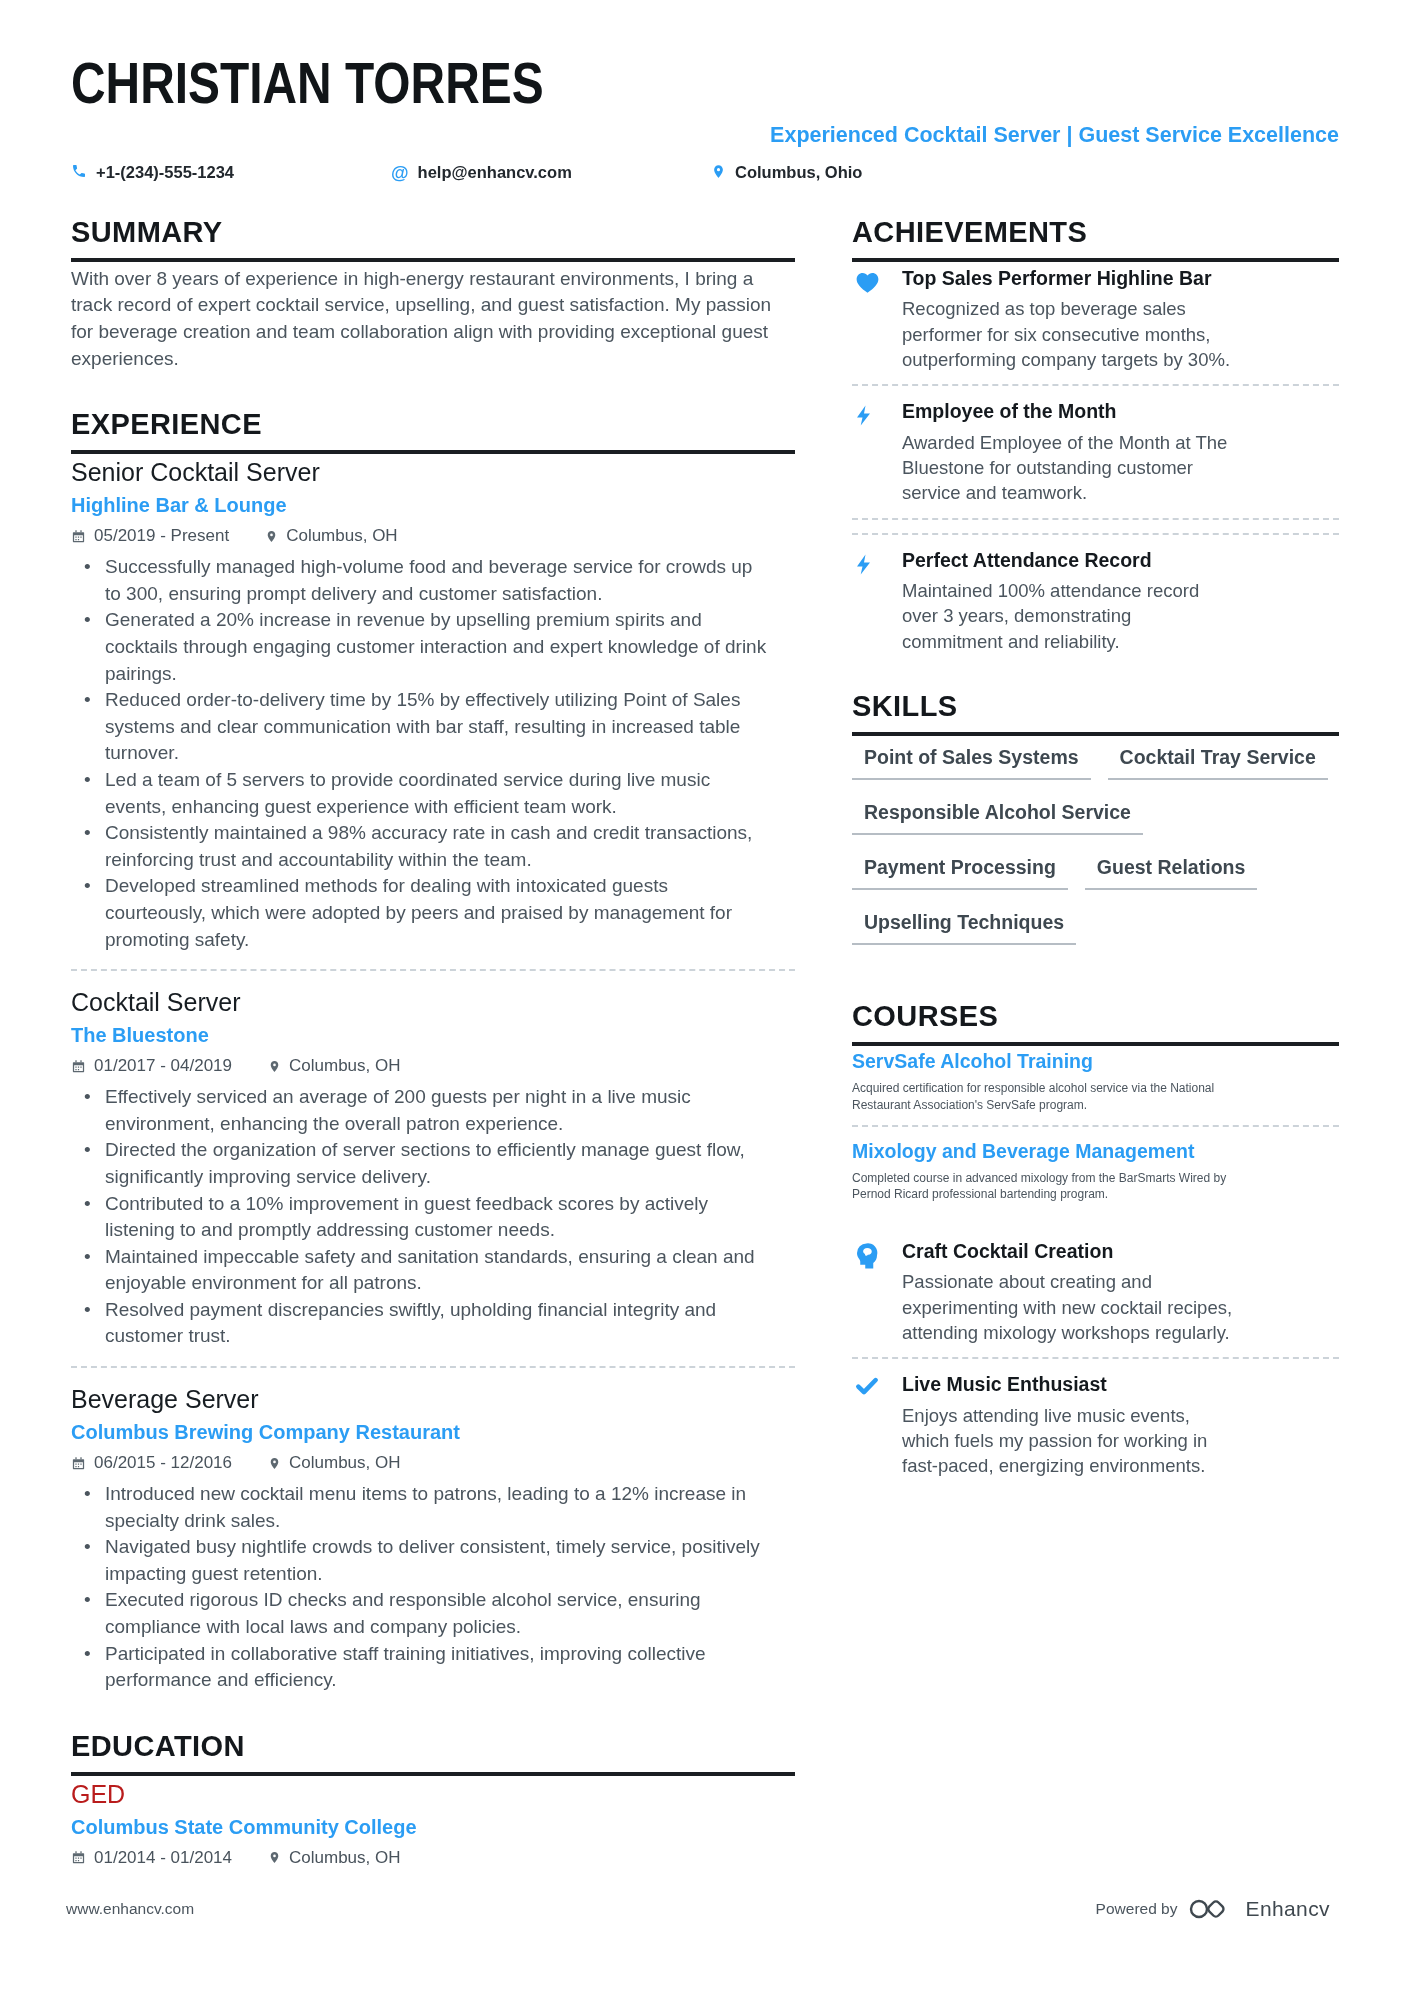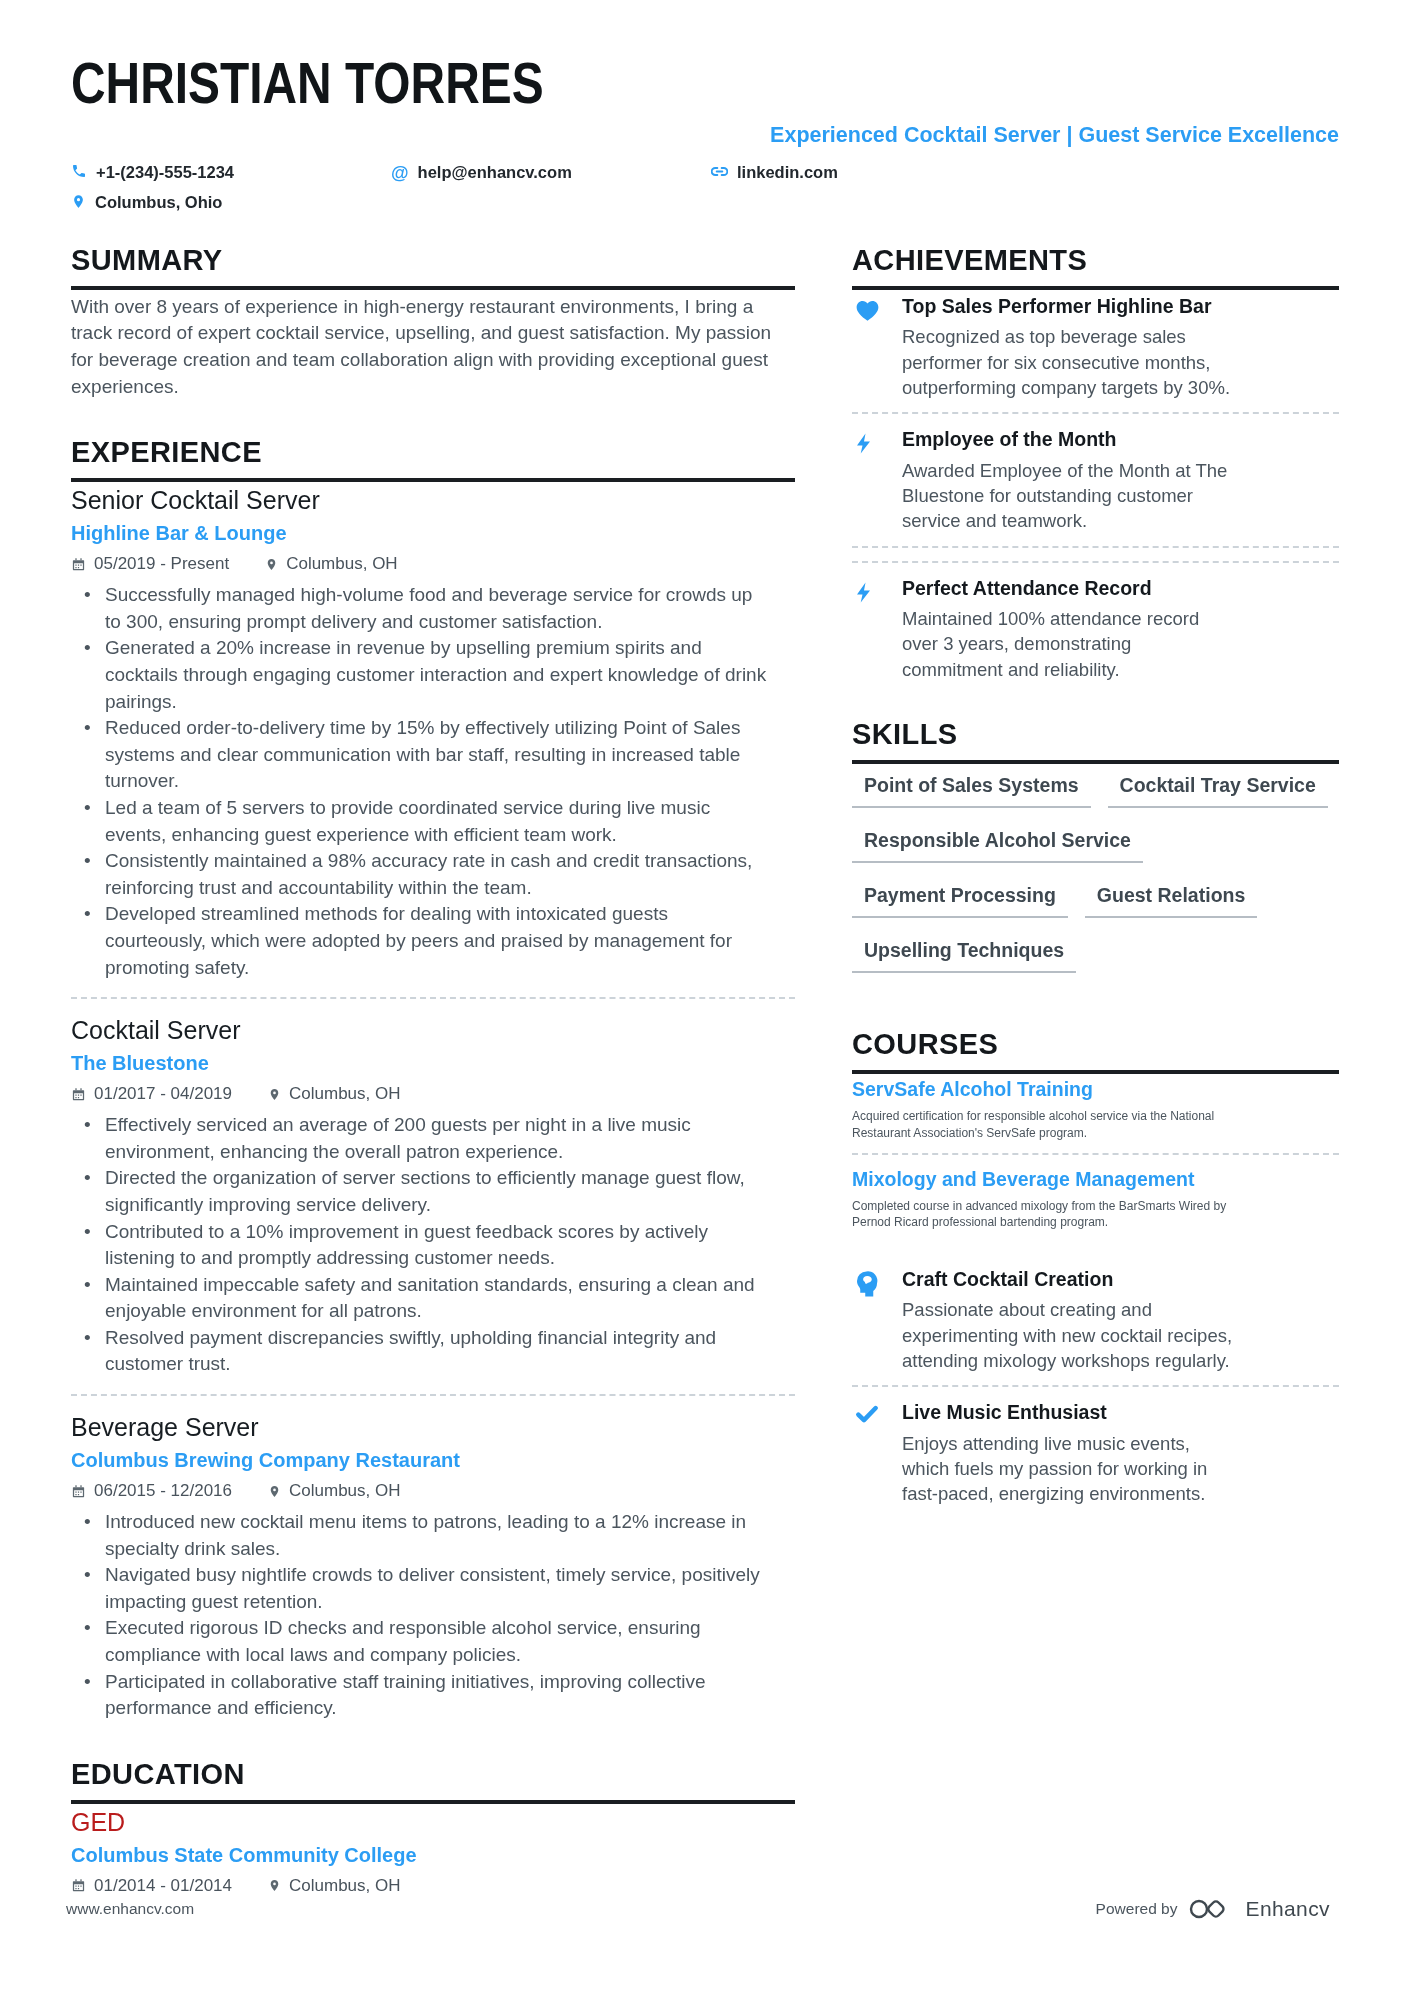--- a/index.html
+++ b/index.html
@@ -90,30 +90,20 @@
         <span class="ic">
           <svg width="16" height="16" viewBox="0 0 24 24" fill="#2b9df4">
               <path d="M6.6 10.8c1.4 2.8 3.8 5.1 6.6 6.6l2.2-2.2c.3-.3.7-.4 1-.2 1.1.4 2.3.6 3.6.6.6 0 1 .4 1 1V20c0 .6-.4 1-1 1C10.6 21 3 13.4 3 4c0-.6.4-1 1-1h3.5c.6 0 1 .4 1 1 0 1.2.2 2.4.6 3.6.1.3 0 .7-.2 1l-2.3 2.2z"></path>
             </svg>
         </span>
         <span>+1-(234)-555-1234</span>
       </div>
       <div class="contact-item">
         <span class="ic at-glyph">@</span>
         <span>help@enhancv.com</span>
-      </div>
-      <div class="contact-item">
-        <span class="ic">
-          <svg width="17" height="17" viewBox="0 0 24 24" fill="none" stroke="#2b9df4" stroke-width="2.6" stroke-linecap="round" stroke-linejoin="round">
-              <path d="M15 7h3a5 5 0 0 1 0 10h-3"></path>
-              <path d="M9 17H6A5 5 0 0 1 6 7h3"></path>
-              <line x1="8" y1="12" x2="16" y2="12"></line>
-            </svg>
-        </span>
-        <span>linkedin.com</span>
       </div>
       <div class="contact-item">
         <span class="ic">
           <svg width="15" height="17" viewBox="0 0 24 24" fill="#2b9df4">
               <path d="M12 2C8.1 2 5 5.1 5 9c0 5.2 7 13 7 13s7-7.8 7-13c0-3.9-3.1-7-7-7zm0 9.5A2.5 2.5 0 1 1 12 6.5a2.5 2.5 0 0 1 0 5z"></path>
             </svg>
         </span>
         <span>Columbus, Ohio</span>
       </div>
     </div>

